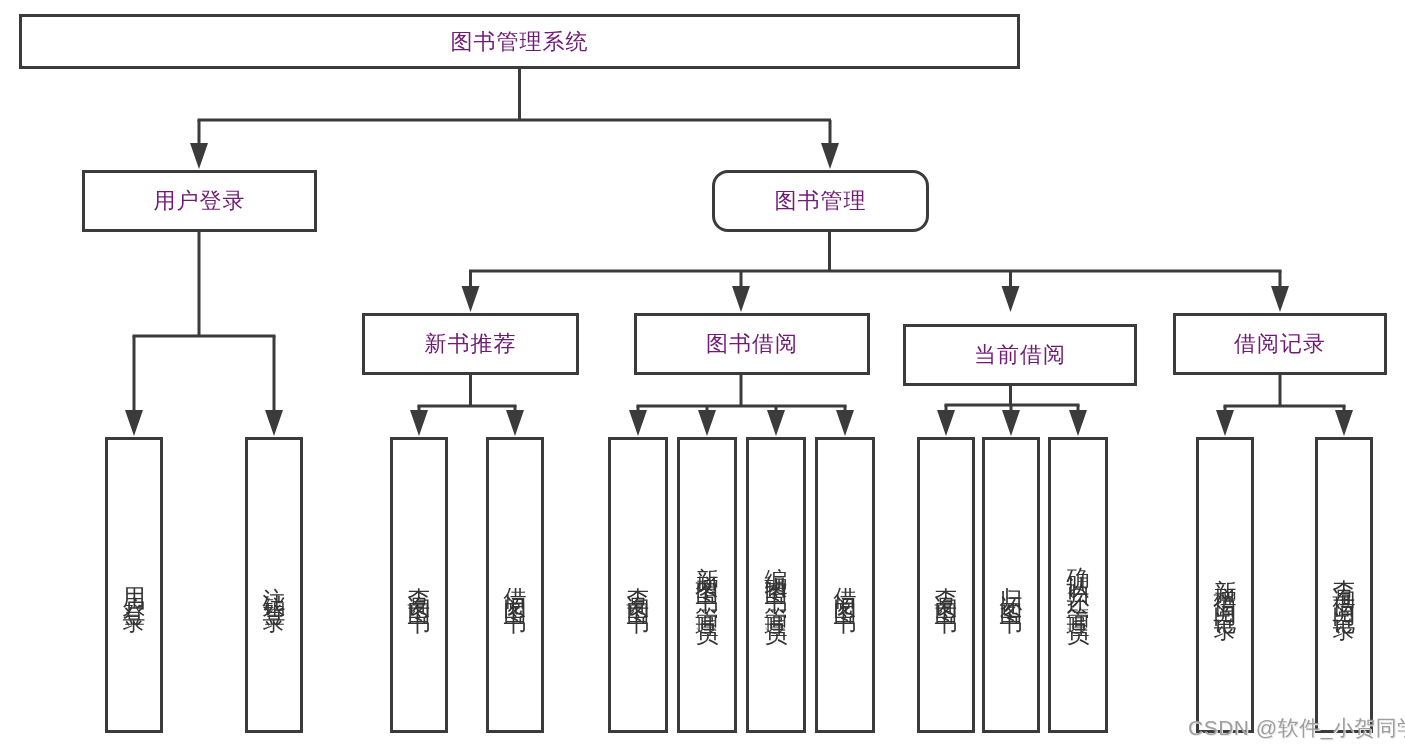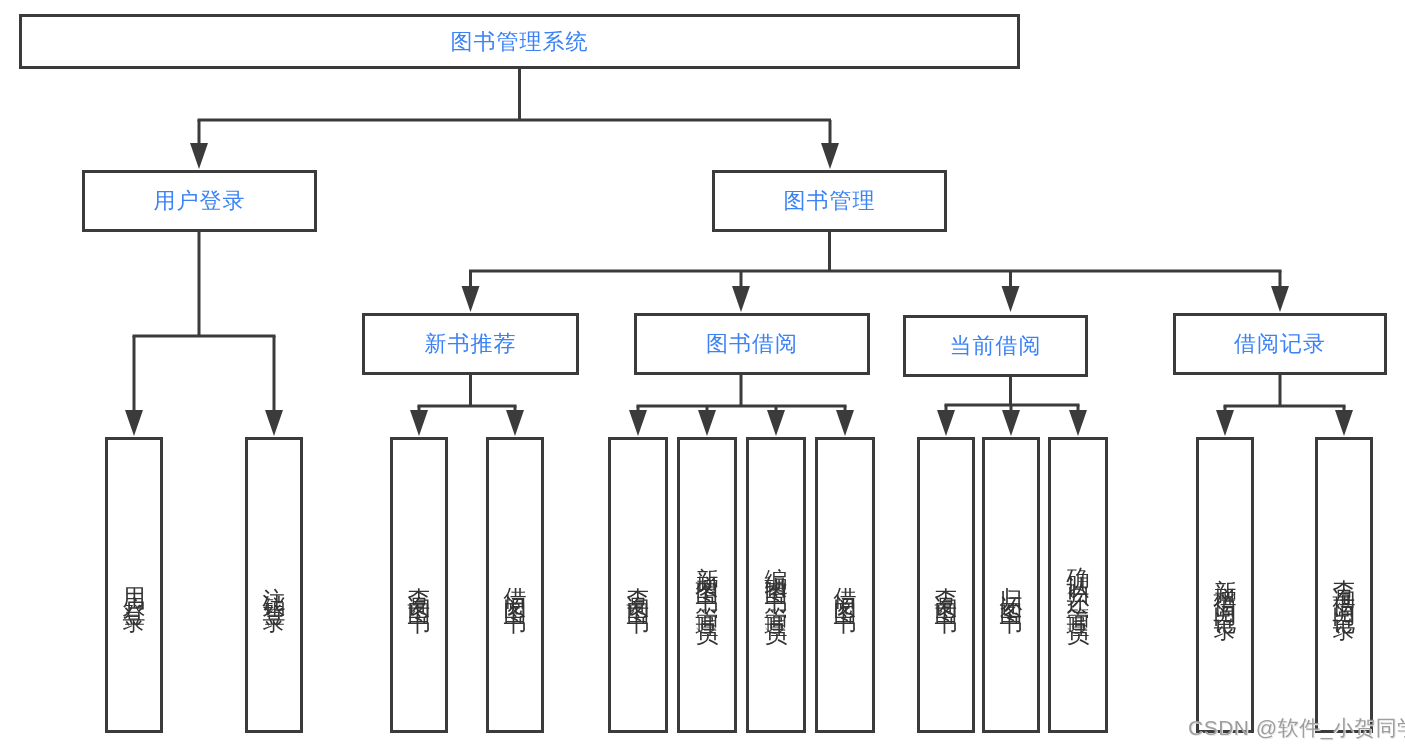--- a/index.html
+++ b/index.html
@@ -3,21 +3,21 @@
 <meta charset="utf-8">
 <style>
   html,body{margin:0;padding:0;background:#ffffff;}
   .canvas{
     position:relative;width:1405px;height:747px;background:#ffffff;overflow:hidden;
     font-family:"Liberation Sans","DejaVu Sans",sans-serif;
   }
   .connectors{position:absolute;left:0;top:0;}
   .node{
     position:absolute;box-sizing:border-box;background:#ffffff;
-    border:3px solid #3b3b3b;color:#3b82f6;
+    border:3px solid #3b3b3b;color:#701a75;
     display:flex;align-items:center;justify-content:center;
     font-size:22px;letter-spacing:1px;white-space:nowrap;
   }
   .leaf{
     position:absolute;box-sizing:border-box;background:#ffffff;
     border:3px solid #3b3b3b;color:#333333;
     top:437px;height:296px;width:58px;
     display:flex;align-items:center;justify-content:center;
   }
   .leaf span{
@@ -97,25 +97,25 @@
       <polygon points="1002,410 1020,410 1011,436"></polygon>
       <polygon points="1069,410 1087,410 1078,436"></polygon>
       <polygon points="1216,410 1234,410 1225,436"></polygon>
       <polygon points="1335,410 1353,410 1344,436"></polygon>
     </g>
   </svg>
 
   <div class="node" style="left:19px;top:14px;width:1001px;height:55px;">图书管理系统</div>
 
   <div class="node" style="left:82px;top:170px;width:235px;height:62px;">用户登录</div>
-  <div class="node" style="left:712px;top:170px;width:235px;height:62px;">图书管理</div>
+  <div class="node" style="left:712px;top:170px;width:217px;height:62px;border-radius:16px;">图书管理</div>
 
   <div class="node" style="left:362px;top:313px;width:217px;height:62px;">新书推荐</div>
   <div class="node" style="left:634px;top:313px;width:236px;height:62px;">图书借阅</div>
-  <div class="node" style="left:903px;top:315px;width:185px;height:62px;">当前借阅</div>
+  <div class="node" style="left:903px;top:324px;width:234px;height:62px;">当前借阅</div>
   <div class="node" style="left:1173px;top:313px;width:214px;height:62px;">借阅记录</div>
 
   <div class="leaf" style="left:105px;">
     <span>用户登录</span>
   </div>
   <div class="leaf" style="left:245px;">
     <span>注销登录</span>
   </div>
 
   <div class="leaf" style="left:390px;">

